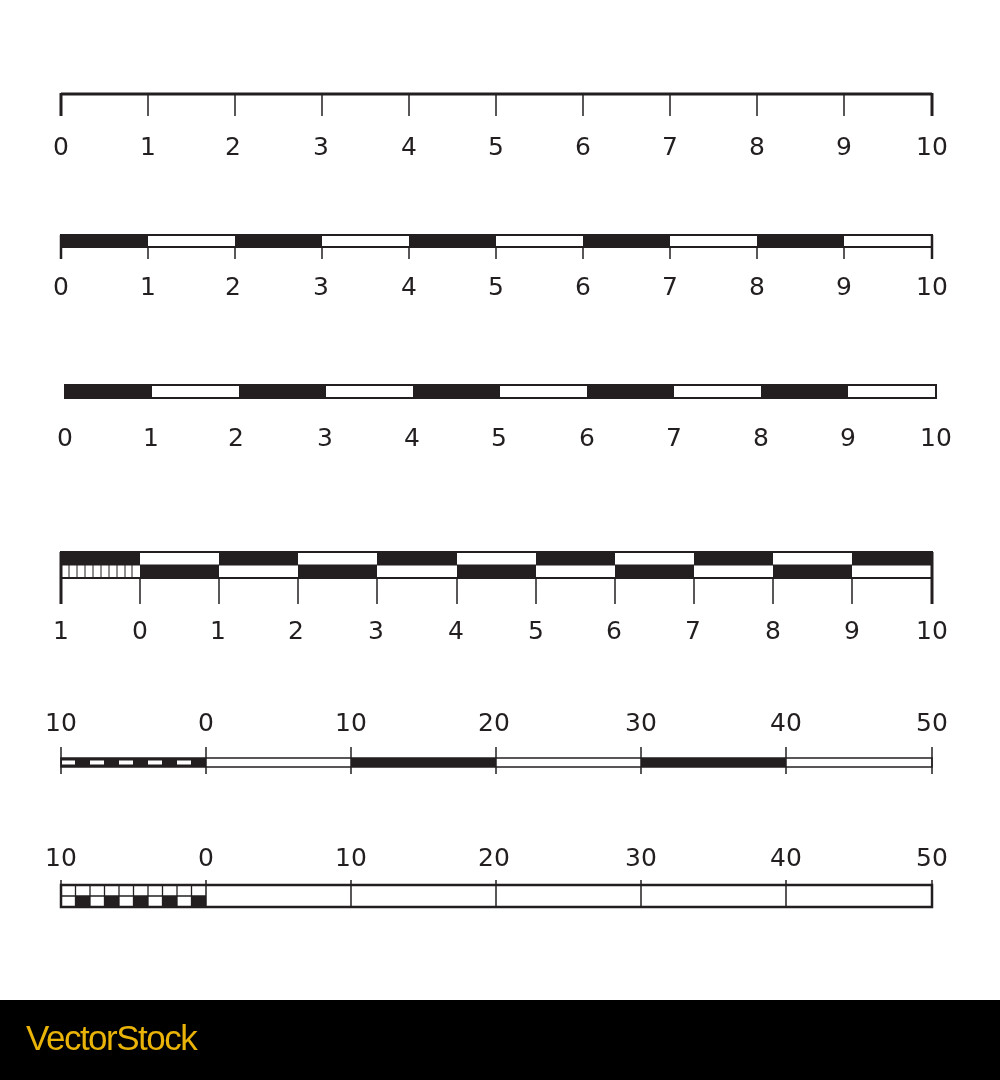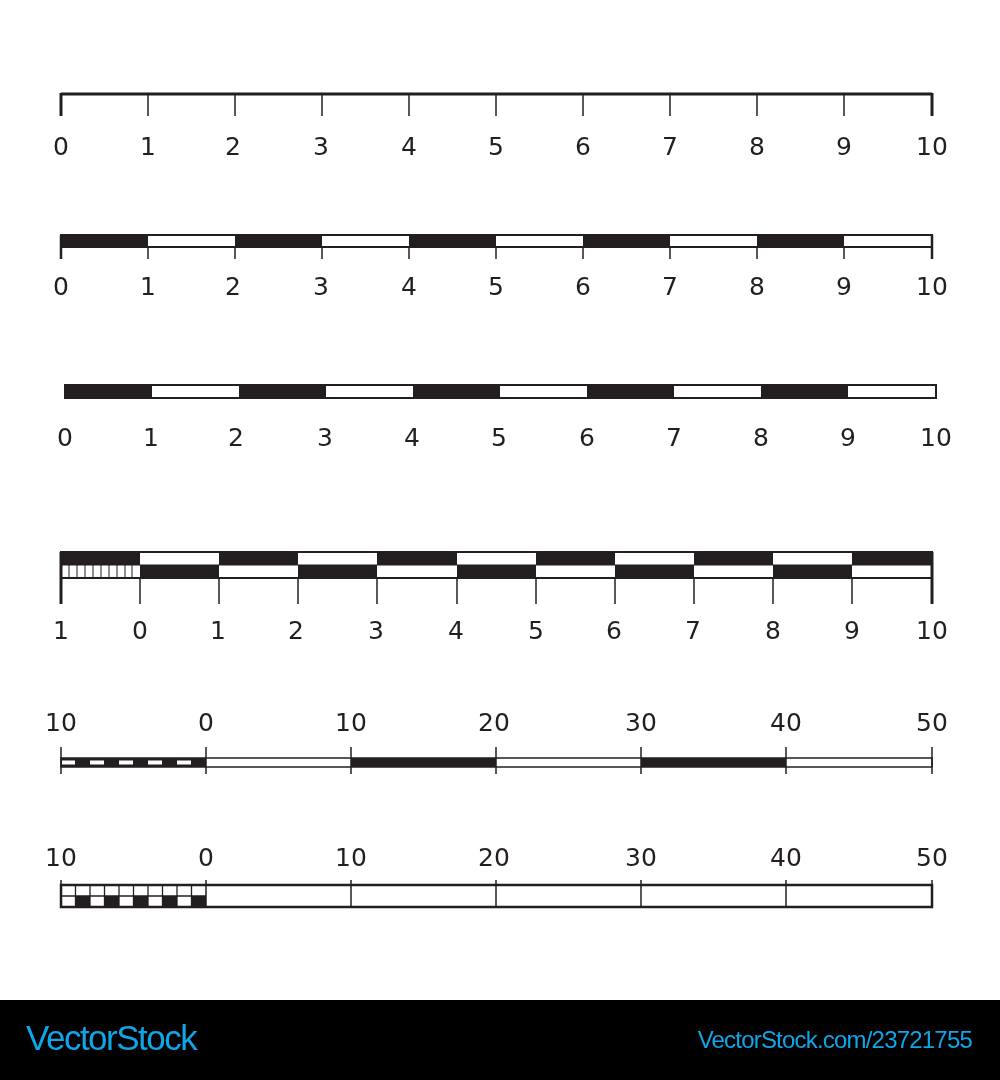--- a/index.html
+++ b/index.html
@@ -1,19 +1,19 @@
 <!DOCTYPE html>
 <html><head>
 <meta charset="utf-8">
 <style>
   html, body { margin:0; padding:0; background:#ffffff; }
   body { width:1000px; height:1080px; position:relative; overflow:hidden; font-family:"Liberation Sans", "DejaVu Sans", sans-serif; }
   #canvas { position:absolute; left:0; top:0; width:1000px; height:1000px; background:#ffffff; }
   svg text { font-family:"DejaVu Sans", "Liberation Sans", sans-serif; font-size:25px; fill:#231f20; text-anchor:middle; }
-  #footer { position:absolute; left:0; top:1000px; width:1000px; height:80px; background:#000000; color:#0ea5e9; }
+  #footer { position:absolute; left:0; top:1000px; width:1000px; height:80px; background:#000000; color:#eab308; }
   #footer .brand { position:absolute; left:26px; top:18px; font-size:35px; letter-spacing:-1.5px; font-family:"Liberation Sans", sans-serif; }
   #footer .ref { position:absolute; right:28px; top:26px; font-size:24px; letter-spacing:-0.8px; font-family:"Liberation Sans", sans-serif; }
 </style>
 </head>
 <body>
 
 <div id="canvas">
 <svg width="1000" height="1000" viewBox="0 0 1000 1000" xmlns="http://www.w3.org/2000/svg">
 
   <g stroke="#231f20" fill="none">
@@ -238,14 +238,13 @@
       <line x1="786" y1="880" x2="786" y2="907"></line>
       <line x1="932" y1="880" x2="932" y2="907"></line>
     </g>
   </g>
 
 </svg>
 </div>
 
 <div id="footer">
   <span class="brand">VectorStock</span>
-  <span class="ref">VectorStock.com/23721755</span>
 </div>
 
 </body></html>

